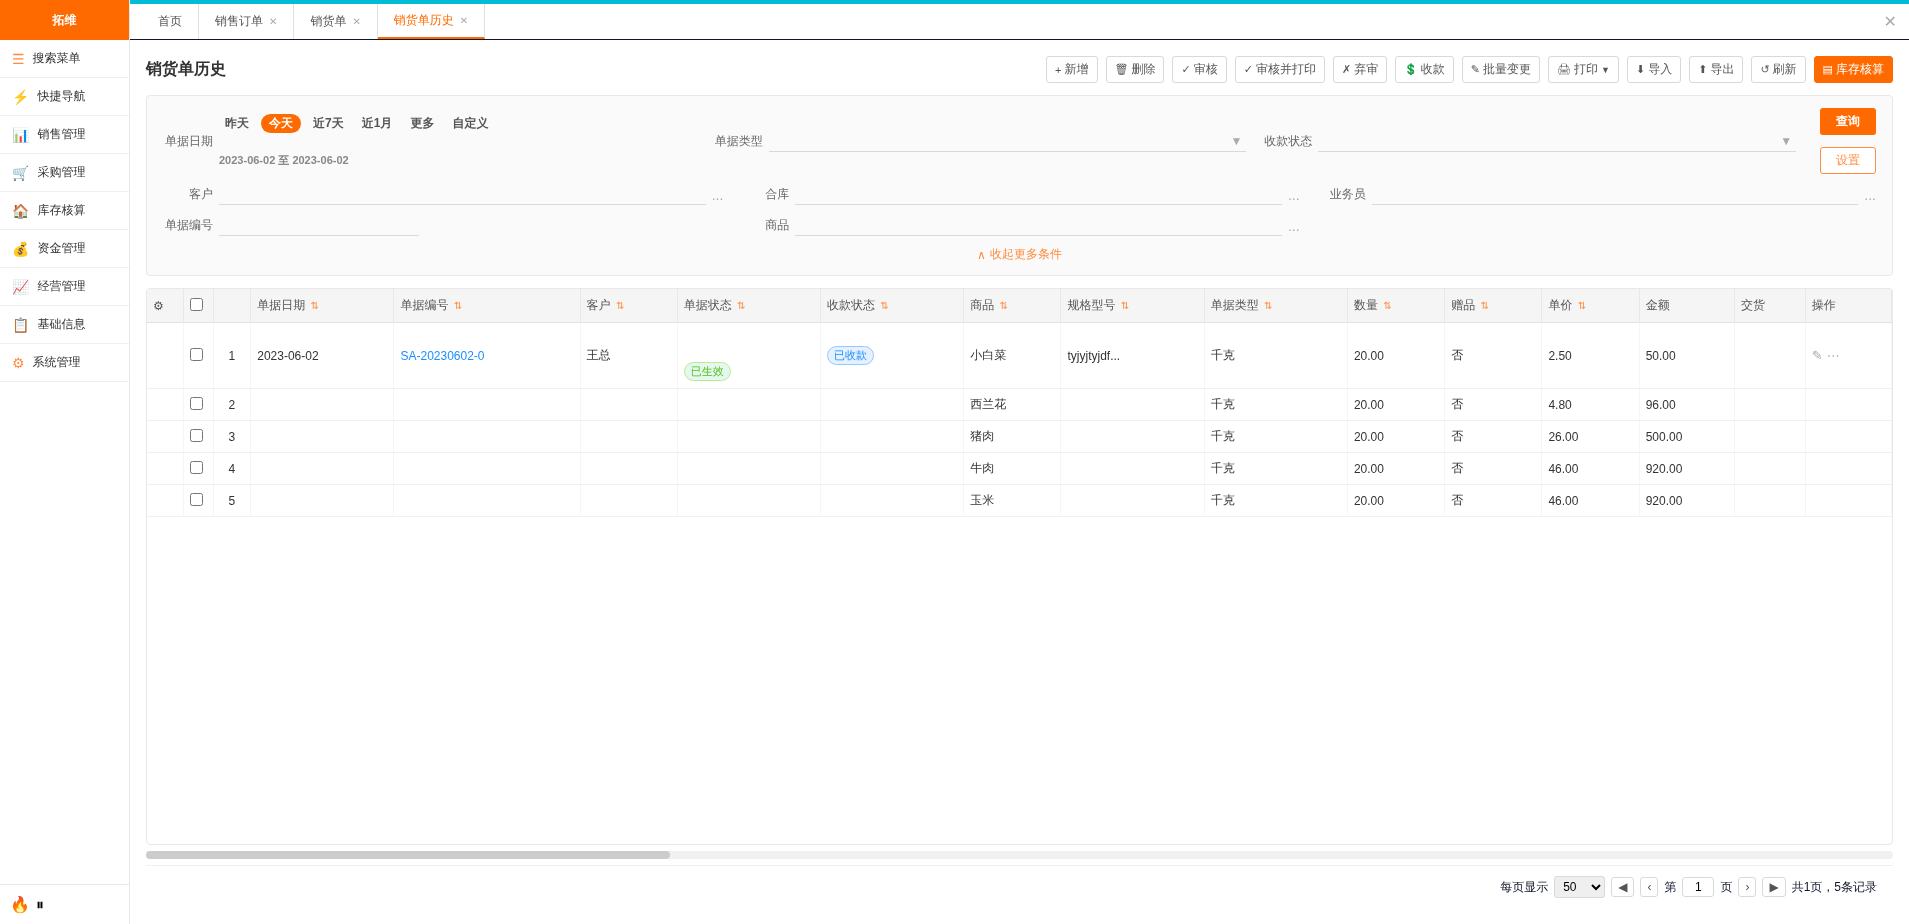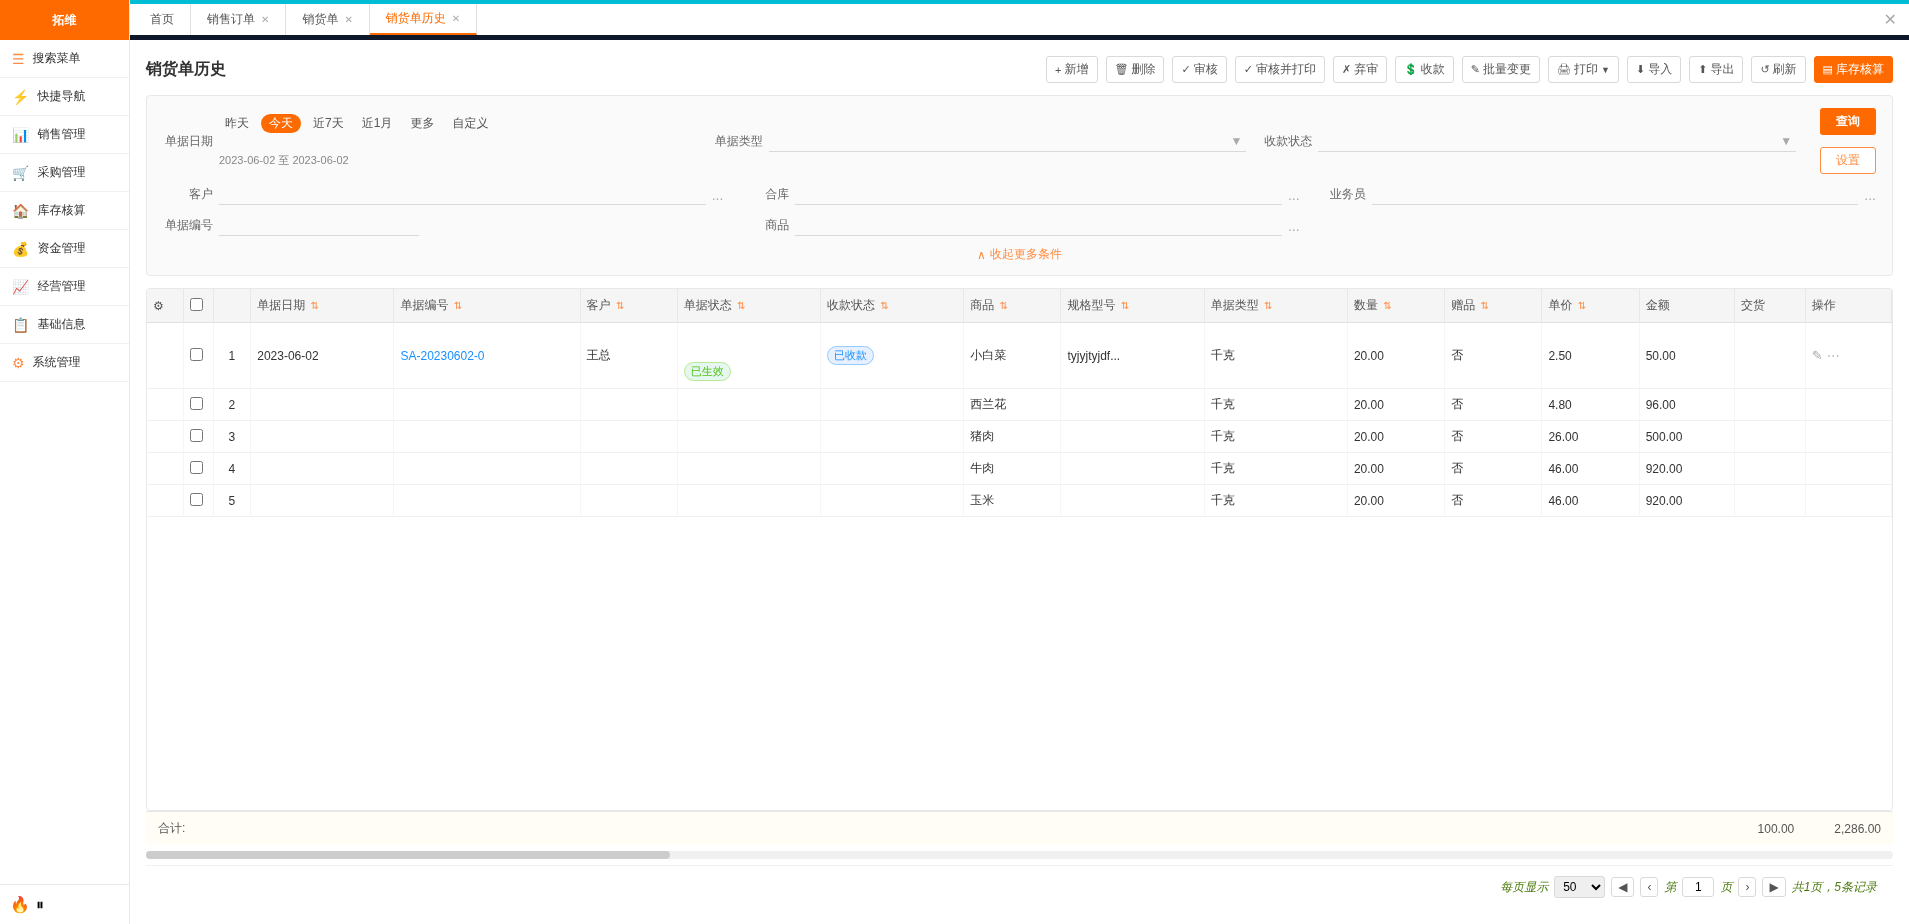--- a/index.html
+++ b/index.html
@@ -47,25 +47,25 @@
     .main {
       flex: 1;
       display: flex;
       flex-direction: column;
       overflow: hidden;
     }
 
     
     .tab-bar {
       background: #fff;
-      border-bottom: 5px solid #0f172a;
+      border-bottom: 1px solid #0f172a;
       display: flex;
       align-items: center;
       height: 36px;
-      padding: 0 0 0 4px;
+      padding: 0 0 0 12px;
       flex-shrink: 0;
     }
     .tab {
       display: flex;
       align-items: center;
       padding: 0 16px;
       height: 100%;
       cursor: pointer;
       border-right: 1px solid #e0e0e0;
       color: #555;
@@ -183,20 +183,21 @@
       justify-content: space-between;
       cursor: pointer;
     }
     .filter-dots { color: #aaa; cursor: pointer; font-size: 14px; }
 
     
     .date-filter {
       display: flex;
       flex-direction: column;
       gap: 4px;
+      font-weight: bold;
     }
     .date-tabs {
       display: flex;
       gap: 6px;
       align-items: center;
     }
     .date-tab {
       padding: 1px 6px;
       border-radius: 3px;
       cursor: pointer;
@@ -285,21 +286,21 @@
     .pagination {
       display: flex;
       align-items: center;
       justify-content: flex-end;
       padding: 10px 16px;
       gap: 6px;
       flex-shrink: 0;
       background: #fff;
       border-top: 1px solid #f0f0f0;
     }
-    .page-info { color: #4d7c0f; font-size: 12px; font-style: italic; }
+    .page-info { color: #0f172a; font-size: 12px; }
     .page-btn {
       border: 1px solid #d9d9d9;
       background: #fff;
       padding: 2px 6px;
       cursor: pointer;
       border-radius: 3px;
       color: #555;
       font-size: 12px;
     }
     .page-input {
@@ -712,27 +713,20 @@
               <td>否</td>
               <td>46.00</td>
               <td>920.00</td>
               <td></td>
               <td></td>
             </tr>
           </tbody>
       </table>
     </div>
 
-    <div class="table-footer">
-      <span>合计:</span>
-      <div class="footer-total">
-        <span>100.00</span>
-        <span>2,286.00</span>
-      </div>
-    </div>
 
     <div style="padding: 2px 0;">
       <div class="scrollbar-track">
         <div class="scrollbar-thumb"></div>
       </div>
     </div>
 
     <div class="pagination">
       <span class="page-info">每页显示</span>
       <select class="page-select">

